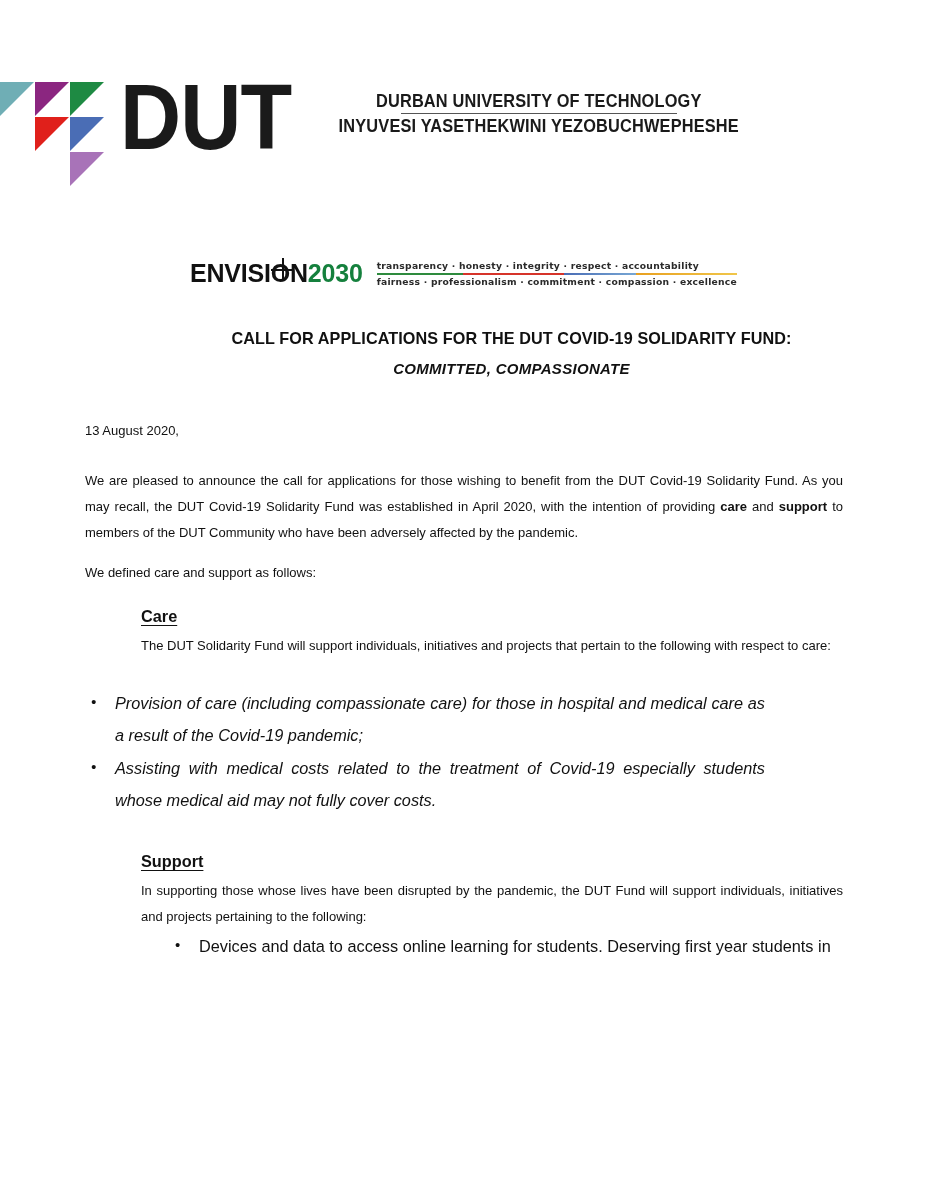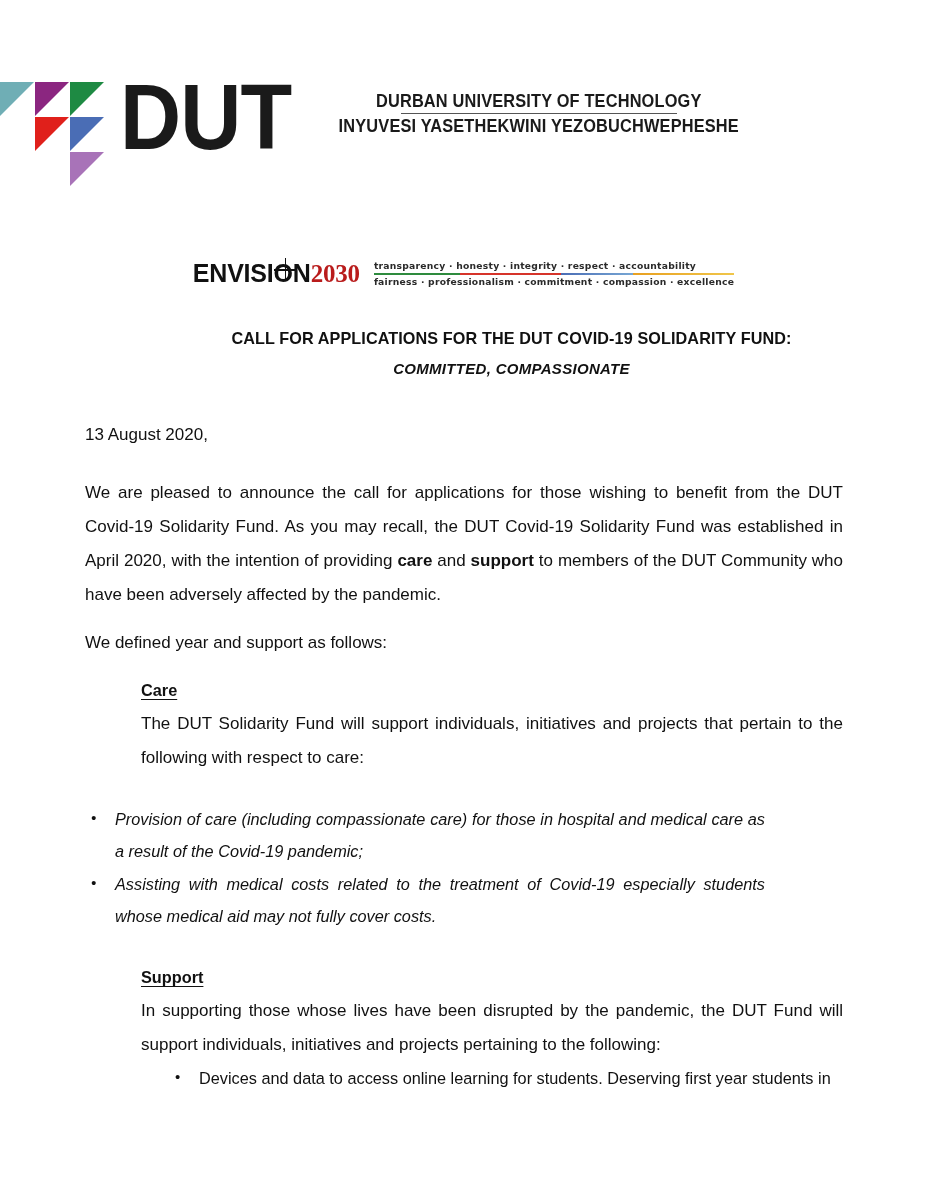--- a/index.html
+++ b/index.html
@@ -114,23 +114,22 @@
     font-size: 25px;
     letter-spacing: -0.2px;
     margin-right: 14px;
     position: relative;
   }
   .envision-word {
     color: #111111;
     position: relative;
   }
   .envision-year {
-    color: #b91c1c;
-    font-weight: 700;
-    font-family: Liberation Serif, serif;
+    color: #15803d;
+    font-weight: 700;
   }
   .crosshair {
     position: absolute;
     top: 2px;
     left: 84px;
     width: 17px;
     height: 17px;
     pointer-events: none;
   }
   .crosshair::before,
@@ -200,21 +199,21 @@
   }
 
   
   .body-block {
     position: absolute;
     top: 418px;
     left: 85px;
     width: 758px;
   }
   .p {
-    font-size: 17px;
+    font-size: 13px;
     line-height: 2.0;
     color: #111;
     text-align: justify;
     margin: 0;
   }
   .p.left {
     text-align: left;
   }
   .spacer-sm { height: 24px; }
   .spacer-md { height: 14px; }
@@ -323,21 +322,21 @@
 
     <p class="p left">13 August 2020,</p>
 
     <div class="spacer-sm"></div>
 
 
     <p class="p"><span>We are pleased to announce the call for applications for those wishing to benefit from the DUT Covid-19 Solidarity Fund. As you may recall, the DUT Covid-19 Solidarity Fund was established in April 2020, with the intention of providing </span><b>care</b><span> and </span><b>support</b><span> to members of the DUT Community who have been adversely affected by the pandemic.</span></p>
 
     <div class="spacer-md"></div>
 
-    <p class="p left">We defined year and support as follows:</p>
+    <p class="p left">We defined care and support as follows:</p>
 
     <div class="spacer-md"></div>
 
     <div class="indent">
       <div class="sec-head">Care</div>
       <p class="p">The DUT Solidarity Fund will support individuals, initiatives and projects that pertain to the following with respect to care:</p>
     </div>
 
     <div class="spacer-lg"></div>
 

